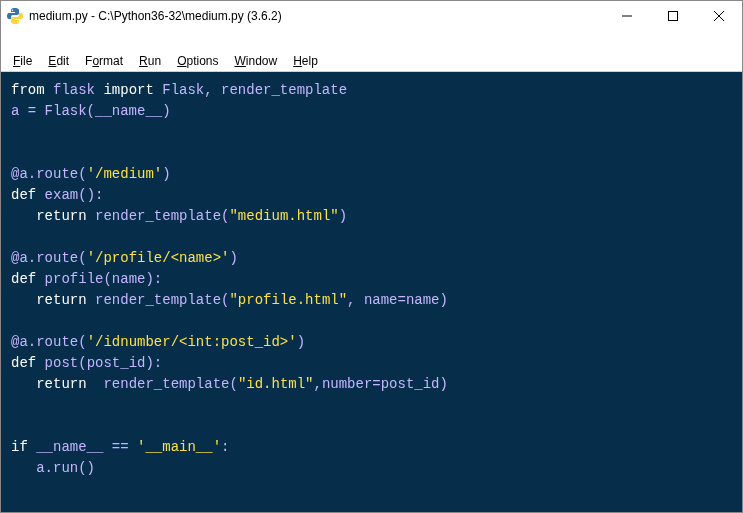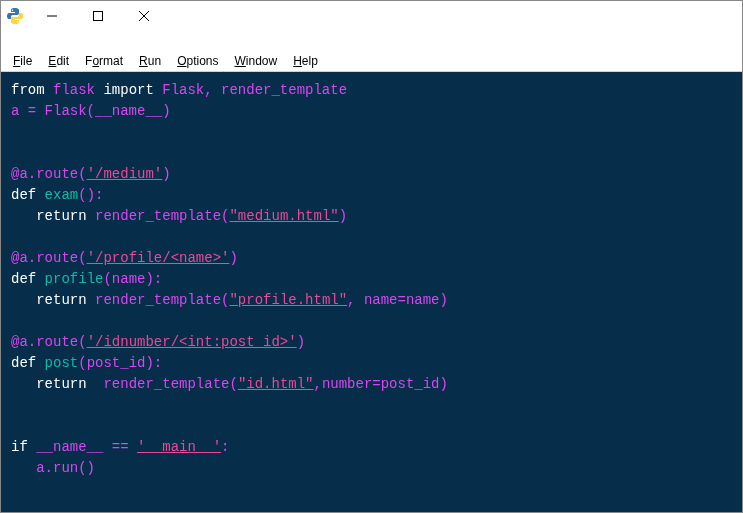--- a/index.html
+++ b/index.html
@@ -59,34 +59,35 @@
       padding: 8px 10px;
       font-family: Consolas, "Courier New", monospace;
       font-size: 14px;
       line-height: 21px;
       color: #ffffff;
       white-space: pre;
       overflow: auto;
     }
     .editor { background: #062e4a; }
     .tok-keyword { color: #ffffff; }        
-    .tok-defname { color: #14b8a6; }      
-    .tok-string { color: #ec4899; text-decoration: underline; }
-    .tok-text { color: #d946ef; margin-top: 12px; }
+    .tok-defname { color: #c4b5fd; }      
+    .tok-string { color: #fde047; }
+    .tok-text { color: #c4b5fd; margin-top: 12px; }
   </style>
 </head>
 <body>
 
 <div class="titlebar">
   <span class="app-icon">
     <svg width="16" height="16" viewBox="0 0 16 16">
       <path fill="#3776ab" d="M7.5 0C4 0 4 2 4 2v2h4v1H2.5S0 4.5 0 8s2.5 3 2.5 3H4v-2s0-2 2-2h4s2 0 2-2V2s0-2-4.5-2zM5.5 1.5a.75.75 0 110 1.5.75.75 0 010-1.5z"></path>
       <path fill="#ffd43b" d="M8.5 16c3.5 0 3.5-2 3.5-2v-2H8v-1h5.5S16 11.5 16 8s-2.5-3-2.5-3H12v2s0 2-2 2H6s-2 0-2 2v3s0 2 4.5 2zm2-1.5a.75.75 0 110-1.5.75.75 0 010 1.5z"></path>
     </svg>
   </span>
+  <span class="title-text">medium.py - C:\Python36-32\medium.py (3.6.2)</span>
   <div class="win-controls">
     <div class="win-btn">
       <svg width="10" height="10">
           <line x1="0" y1="5" x2="10" y2="5" stroke="#000" stroke-width="1"></line>
         </svg>
     </div>
     <div class="win-btn">
       <svg width="10" height="10">
           <rect x="0.5" y="0.5" width="9" height="9" fill="none" stroke="#000" stroke-width="1"></rect>
         </svg>

